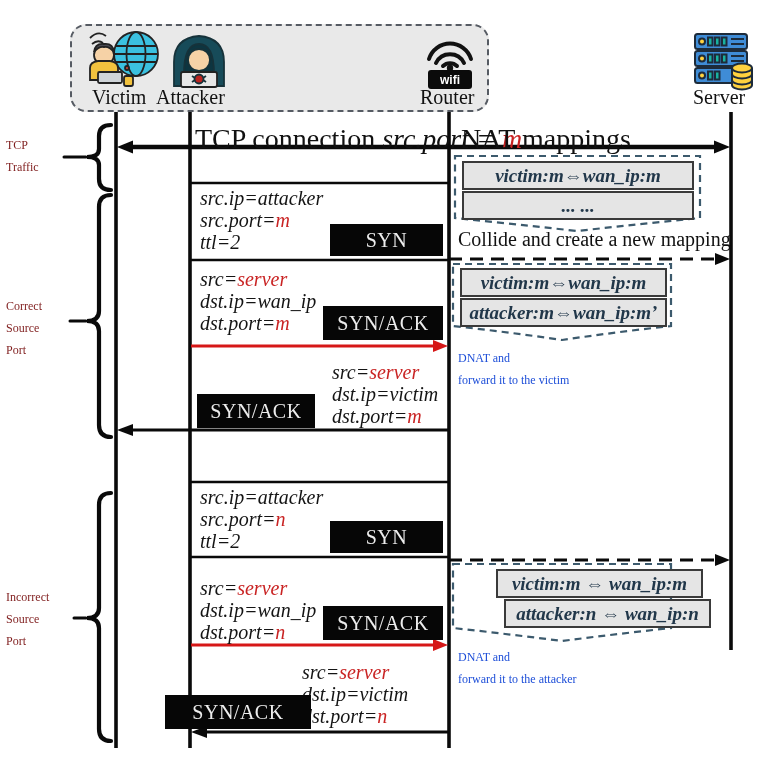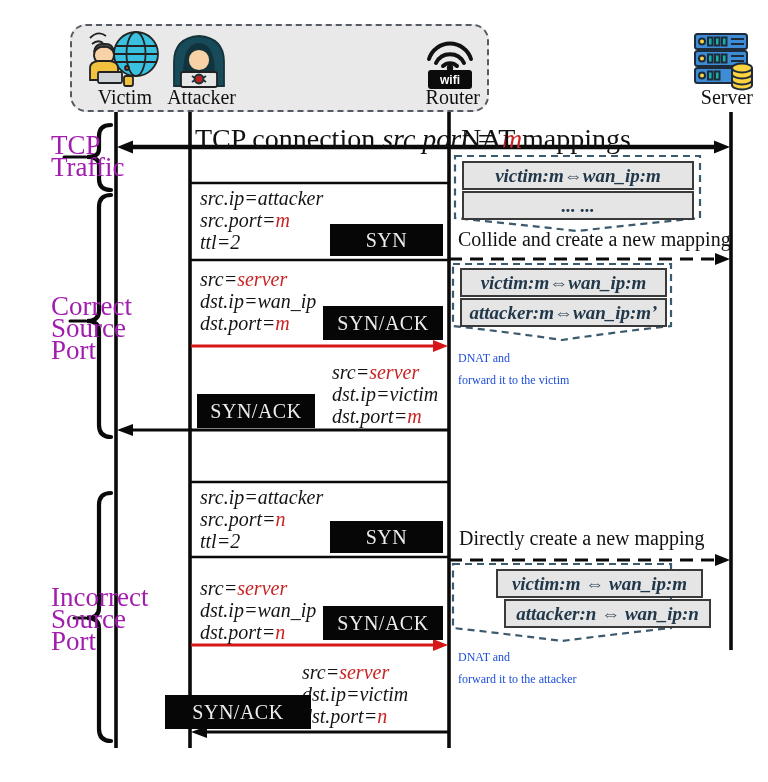--- a/index.html
+++ b/index.html
@@ -8,22 +8,22 @@
   .abs{position:absolute;}
   .layer{position:absolute;left:0;top:0;}
   .pkt{font-style:italic;font-size:20px;line-height:22px;color:#141414;white-space:nowrap;}
   .pkt .val{color:#c92323;}
   .note{font-size:20px;color:#111;white-space:nowrap;}
   .rednote{font-size:12px;line-height:22px;color:#1d4ed8;white-space:nowrap;}
   .badge{background:#060606;color:#ededed;display:flex;align-items:center;justify-content:center;
          font-size:20px;letter-spacing:.5px;}
   .maprow{background:#e5e5e5;border:2px solid #3a3a3a;display:flex;align-items:center;justify-content:center;
           font-style:italic;font-weight:bold;font-size:19px;color:#21374a;white-space:nowrap;}
-  .sidelabel{font-size:27px;line-height:22px;color:#a21caf;white-space:nowrap;margin-left:45px;}
-  .actorlabel{font-size:20px;color:#111;text-align:right;white-space:nowrap;}
+  .sidelabel{font-size:12px;line-height:22px;color:#7f1d1d;white-space:nowrap;}
+  .actorlabel{font-size:20px;color:#111;text-align:left;white-space:nowrap;}
   .lanbox{background:#e9e9e9;border:2px dashed #565b63;border-radius:16px;}
   .toplabel{font-size:28px;color:#111;white-space:nowrap;}
   .toplabel .fld{font-style:italic;}
   .toplabel .val{font-style:italic;color:#c92323;}
 </style>
 </head>
 <body>
 
 <div id="fig">
 
@@ -188,21 +188,20 @@
   <div class="abs toplabel" style="left:461px;top:123px;">NAT mappings</div>
 
   <div class="abs maprow" style="left:462px;top:161px;width:228px;height:25px;">victim:m⇔wan_ip:m</div>
   <div class="abs maprow" style="left:462px;top:191px;width:228px;height:25px;">... ...</div>
   <div class="abs maprow" style="left:460px;top:268px;width:203px;height:25px;">victim:m⇔wan_ip:m</div>
   <div class="abs maprow" style="left:460px;top:298px;width:203px;height:25px;">attacker:m⇔wan_ip:m’</div>
   <div class="abs maprow" style="left:460px;top:569px;width:203px;height:25px;margin-left:36px;">victim:m ⇔ wan_ip:m</div>
   <div class="abs maprow" style="left:460px;top:599px;width:203px;height:25px;margin-left:44px;">attacker:n ⇔ wan_ip:n</div>
 
   <div class="abs note" style="left:458px;top:228px;">Collide and create a new mapping</div>
-  <div class="abs note" style="left:459px;top:527px;">Directly create a new mapping</div>
   <div class="abs rednote" style="left:458px;top:347px;">
     <div>DNAT and</div>
     <div>forward it to the victim</div>
   </div>
   <div class="abs rednote" style="left:458px;top:646px;">
     <div>DNAT and</div>
     <div>forward it to the attacker</div>
   </div>
 
   <div class="abs pkt" style="left:200px;top:187px;">

